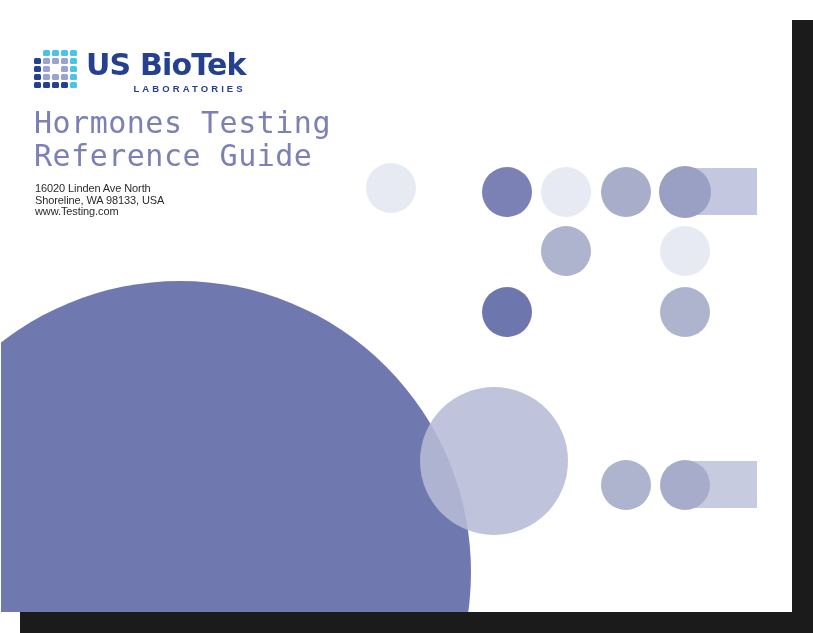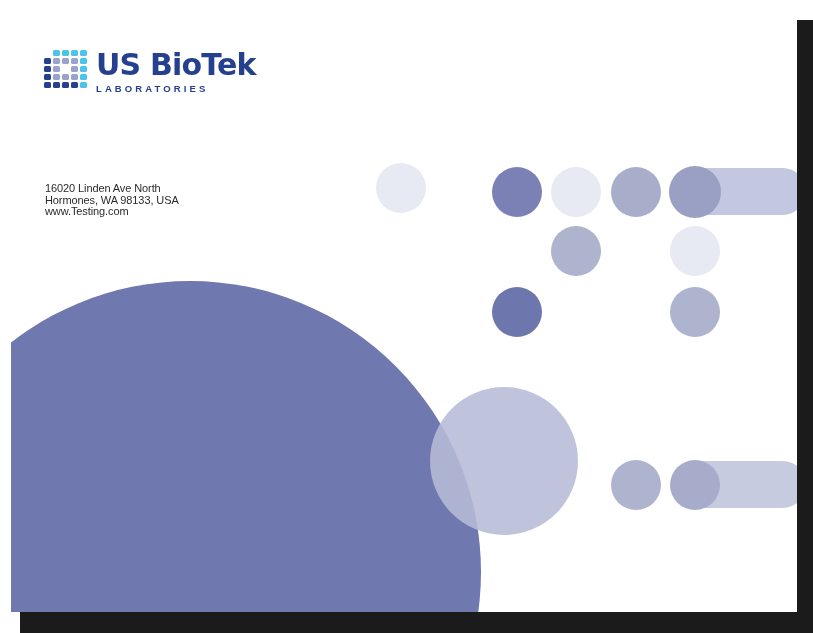--- a/index.html
+++ b/index.html
@@ -38,27 +38,26 @@
   .backdrop-bottom {
     left: 20px;
     top: 612px;
     width: 793px;
     height: 21px;
   }
 
   
   .page {
     position: absolute;
-    left: 11px;
+    left: 1px;
     top: 0;
     width: 756px;
     height: 612px;
     background: #ffffff;
     overflow: hidden;
-    padding-left: 30px;
   }
 
   
   .logo {
     position: absolute;
     left: 33px;
     top: 50px;
     display: flex;
     align-items: flex-start;
   }
@@ -93,20 +92,21 @@
   }
   .logo-sub {
     font-family: "Liberation Sans", sans-serif;
     font-weight: bold;
     font-size: 9.5px;
     letter-spacing: 3.1px;
     color: #24408e;
     display: block;
     margin-top: 4px;
     white-space: nowrap;
+    text-align: right;
   }
 
   
   .title {
     position: absolute;
     left: 33px;
     top: 106px;
     font-family: "DejaVu Sans Mono", monospace;
     font-size: 30px;
     line-height: 33px;
@@ -198,21 +198,23 @@
           <i style="background: rgb(36, 64, 142);"></i>
           <i style="background: rgb(36, 64, 142);"></i>
           <i style="background: rgb(76, 195, 232);"></i>
         </div>
       <div class="logo-word">
         <span class="logo-name">US BioTek</span>
         <span class="logo-sub">LABORATORIES</span>
       </div>
     </div>
 
+    <div class="title">Hormones Testing
+Reference Guide</div>
 
     <div class="address">
       <span>16020 Linden Ave North</span>
-      <span>Hormones, WA 98133, USA</span>
+      <span>Shoreline, WA 98133, USA</span>
       <span>www.Testing.com</span>
     </div>
 
   </div>
 </div>
 
 </body></html>

